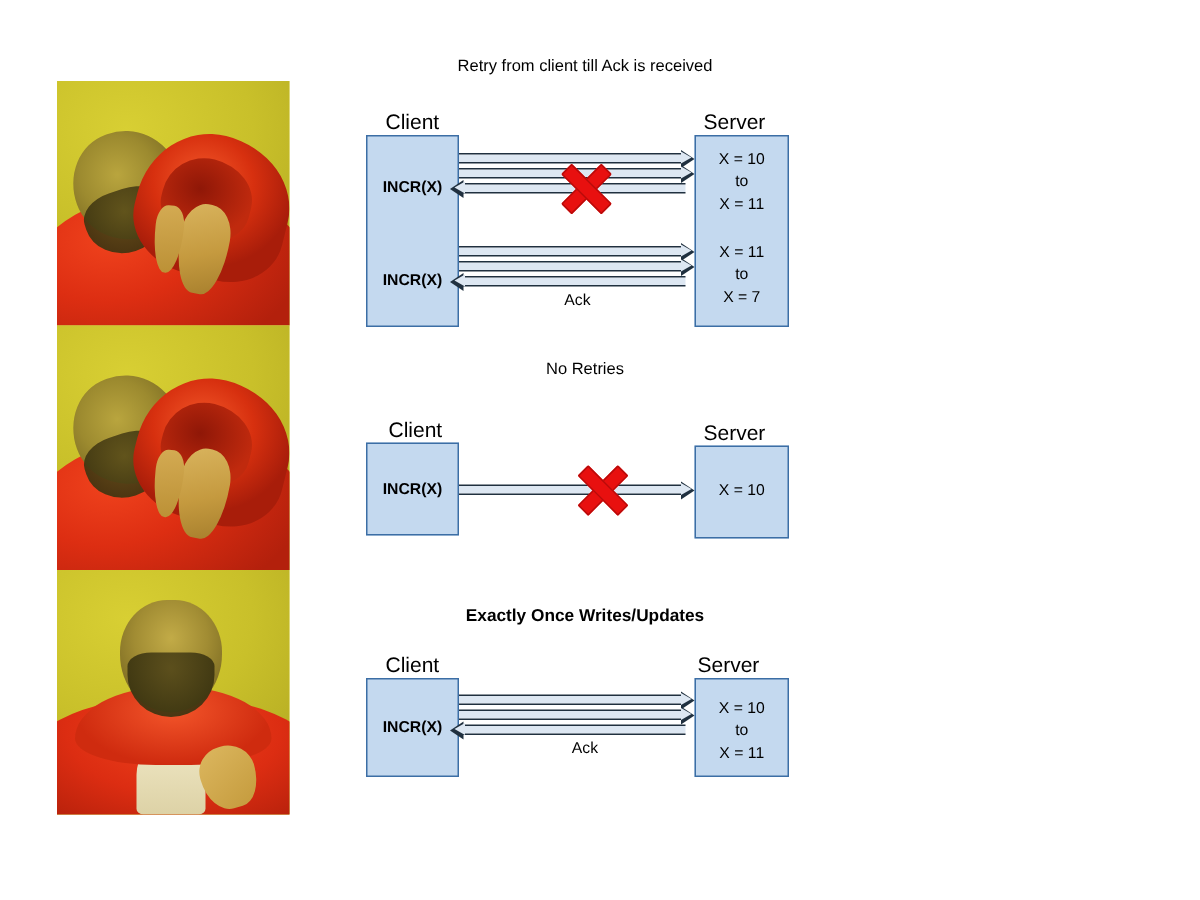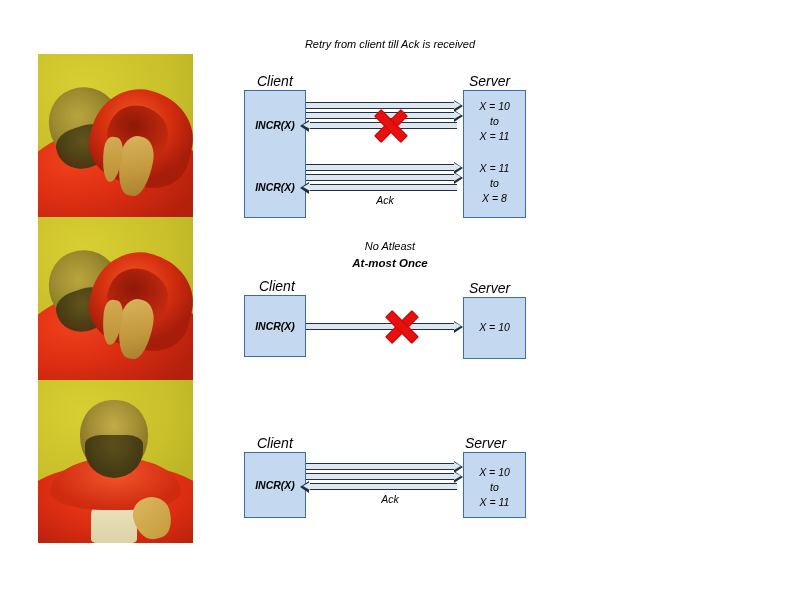--- a/index.html
+++ b/index.html
@@ -167,21 +167,21 @@
     left: 62%;
     top: 72%;
     width: 24%;
     height: 26%;
     background: linear-gradient(150deg, #dcb75f 0%, #c49a3c 100%);
     border-radius: 46% 50% 40% 44% / 40% 42% 58% 56%;
     transform: rotate(-16deg);
   }
 
   
-  .diagram { position: absolute; font-style: italic; }
+  .diagram { position: absolute; }
 
   .caption-sub {
     position: absolute;
     width: 100%;
     text-align: center;
     font-size: 11px;
     color: #000;
     white-space: nowrap;
   }
   .caption-main {
@@ -372,21 +372,21 @@
 
   <div class="box" style="left:223px; top:52px; width:63px; height:128px;">
     <div class="server-stack" style="top:8px;">
       <div>X = 10</div>
       <div>to</div>
       <div>X = 11</div>
     </div>
     <div class="server-stack" style="top:70px;">
       <div>X = 11</div>
       <div>to</div>
-      <div>X = 8</div>
+      <div>X = 7</div>
     </div>
   </div>
 
   <div class="arrow right" style="left:66px; top:64px; width:149px;">
     <div class="fill"></div>
       <div class="rail top"></div>
       <div class="rail bot"></div>
       <div class="head"></div>
   </div>
   <div class="arrow right" style="left:66px; top:74px; width:149px;">
@@ -423,22 +423,21 @@
     <div class="fill"></div>
       <div class="rail top"></div>
       <div class="rail bot"></div>
       <div class="head"></div>
   </div>
   <div class="arrow-label" style="left:110px; top:156px; width:70px;">Ack</div>
 </div>
 
 <div class="diagram" style="left:240px; top:240px; width:300px; height:120px;">
 
-  <div class="caption-sub" style="top:0;">No Atleast</div>
-  <div class="caption-main" style="top:17px;">At-most Once</div>
+  <div class="caption-sub" style="top:0;">No Retries</div>
 
   <div class="node-label" style="left:19px; top:38px;">Client</div>
   <div class="node-label" style="left:229px; top:40px;">Server</div>
 
   <div class="box box-client" style="left:4px; top:55px; width:62px; height:62px;">
     <span>INCR(X)</span>
   </div>
 
   <div class="box box-server" style="left:223px; top:57px; width:63px; height:62px;">
     <span>X = 10</span>
@@ -452,20 +451,21 @@
   </div>
 
   <div class="xmark" style="left:145px; top:70px;">
       <i></i>
       <i></i>
     </div>
 </div>
 
 <div class="diagram" style="left:240px; top:405px; width:300px; height:120px;">
 
+  <div class="caption-main" style="top:0;">Exactly Once Writes/Updates</div>
 
   <div class="node-label" style="left:17px; top:30px;">Client</div>
   <div class="node-label" style="left:225px; top:30px;">Server</div>
 
   <div class="box box-client" style="left:4px; top:47px; width:62px; height:66px;">
     <span>INCR(X)</span>
   </div>
 
   <div class="box" style="left:223px; top:47px; width:63px; height:66px;">
     <div class="server-stack" style="top:12px;">

